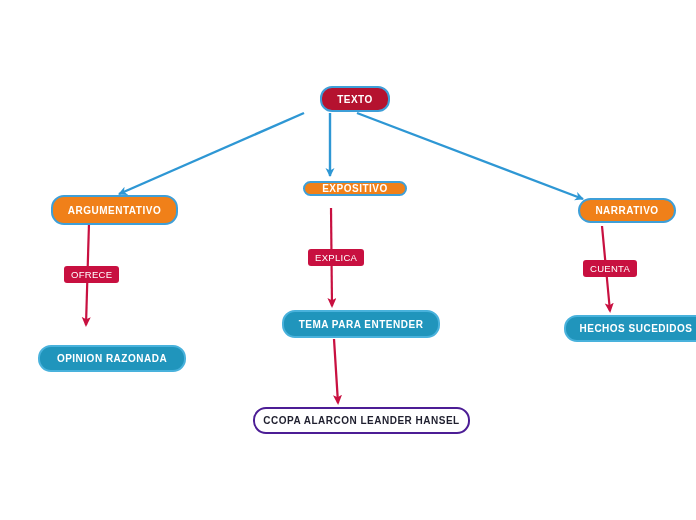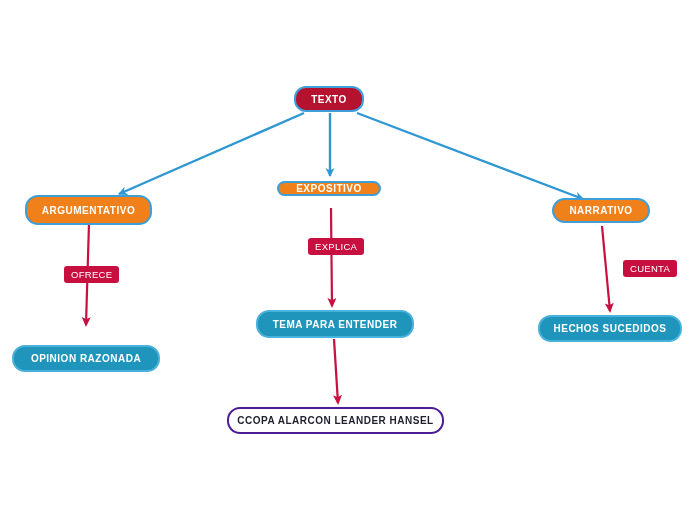--- a/index.html
+++ b/index.html
@@ -5,21 +5,21 @@
   html,body{margin:0;padding:0;}
   body{
     width:696px;height:520px;position:relative;background:#ffffff;
     font-family:"Liberation Sans","DejaVu Sans",sans-serif;overflow:hidden;
   }
   #edges{position:absolute;left:0;top:0;width:696px;height:520px;pointer-events:none;}
   .node{
     position:absolute;display:flex;align-items:center;justify-content:center;
     box-sizing:border-box;border-radius:13px;
     font-weight:bold;font-size:10px;letter-spacing:.5px;color:#ffffff;
-    white-space:nowrap;cursor:pointer;
+    white-space:nowrap;cursor:pointer;margin-left:26px;
   }
   .node-root{background:#B5122F;border:2px solid #3E9FD8;border-radius:12px;}
   .node-l1{background:#F08019;border:2px solid #3E9FD8;}
   .node-l2{background:#2095BC;border:2px solid #49B2DC;}
   .node-plain{background:#ffffff;border:2px solid #4c1d95;color:#1F1F2E;}
   .edge-label{
     position:absolute;background:#C81040;color:#ffffff;
     font-size:9.5px;font-weight:normal;letter-spacing:.3px;
     padding:3px 7px;border-radius:3px;white-space:nowrap;cursor:pointer;
   }
@@ -58,15 +58,15 @@
 <div class="node node-l2" style="left:12px;top:345px;width:148px;height:27px;">OPINION RAZONADA</div>
 
 <div class="node node-l2" style="left:256px;top:310px;width:158px;height:28px;">TEMA PARA ENTENDER</div>
 
 <div class="node node-l2" style="left:538px;top:315px;width:144px;height:27px;">HECHOS SUCEDIDOS</div>
 
 <div class="node node-plain" style="left:227px;top:407px;width:217px;height:27px;">CCOPA ALARCON LEANDER HANSEL</div>
 
 <div class="edge-label" style="left:64px;top:266px;">OFRECE</div>
 
-<div class="edge-label" style="left:308px;top:238px;">EXPLICA</div>
+<div class="edge-label" style="left:308px;top:249px;">EXPLICA</div>
 
-<div class="edge-label" style="left:583px;top:260px;margin-left:40px;">CUENTA</div>
+<div class="edge-label" style="left:583px;top:260px;">CUENTA</div>
 
 </body></html>

